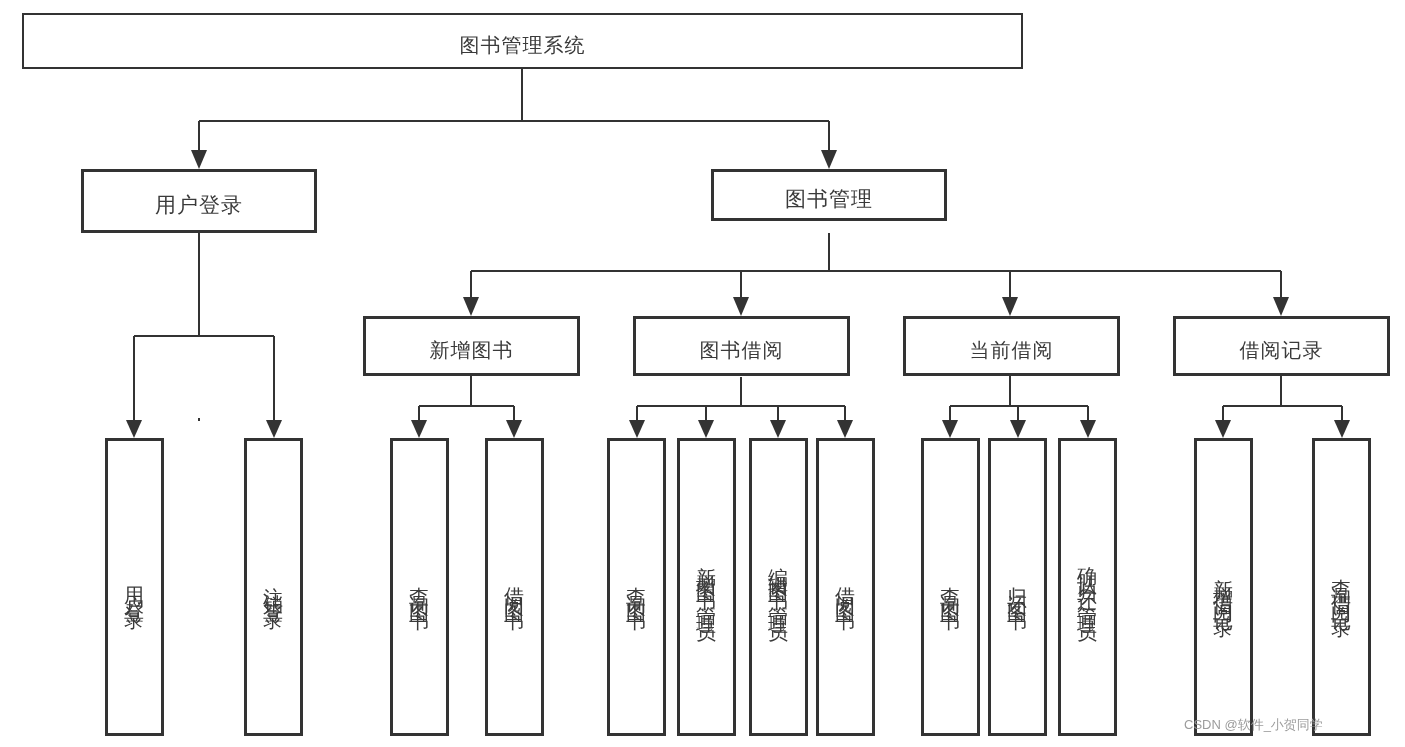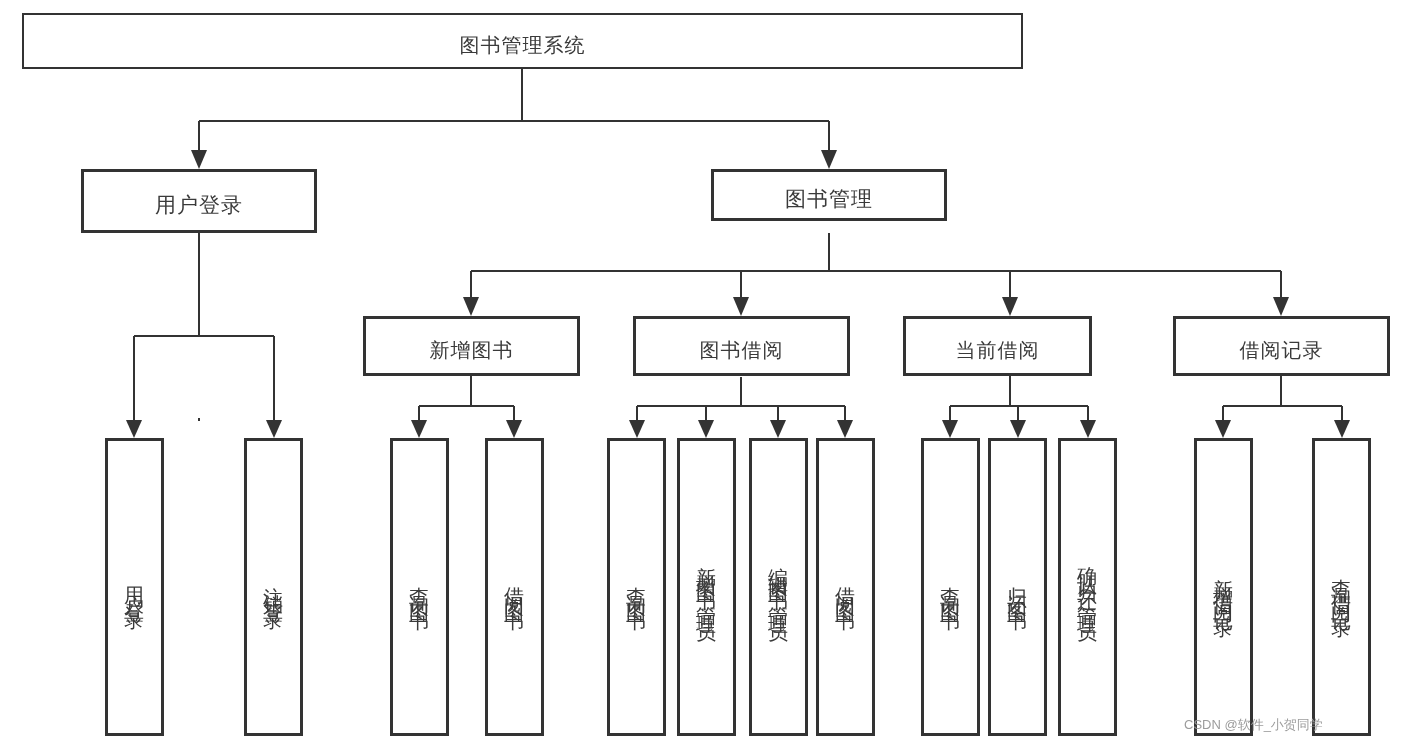--- a/index.html
+++ b/index.html
@@ -124,21 +124,21 @@
   <div class="box lvl2" style="left:711px; top:169px; width:236px; height:52px;">
     <span class="hlabel">图书管理</span>
   </div>
 
   <div class="box lvl3" style="left:363px; top:316px; width:217px; height:60px;">
     <span class="hlabel">新增图书</span>
   </div>
   <div class="box lvl3" style="left:633px; top:316px; width:217px; height:60px;justify-content:center;">
     <span class="hlabel">图书借阅</span>
   </div>
-  <div class="box lvl3" style="left:903px; top:316px; width:189px; height:60px;font-family:Liberation Mono, monospace;">
+  <div class="box lvl3" style="left:903px; top:316px; width:217px; height:60px;font-family:Liberation Mono, monospace;">
     <span class="hlabel">当前借阅</span>
   </div>
   <div class="box lvl3" style="left:1173px; top:316px; width:217px; height:60px;">
     <span class="hlabel">借阅记录</span>
   </div>
 
   <div class="box leaf" style="left:105px; top:438px; width:59px; height:298px;">
     <span class="vlabel">用户登录</span>
   </div>
   <div class="box leaf" style="left:244px; top:438px; width:59px; height:298px;">

